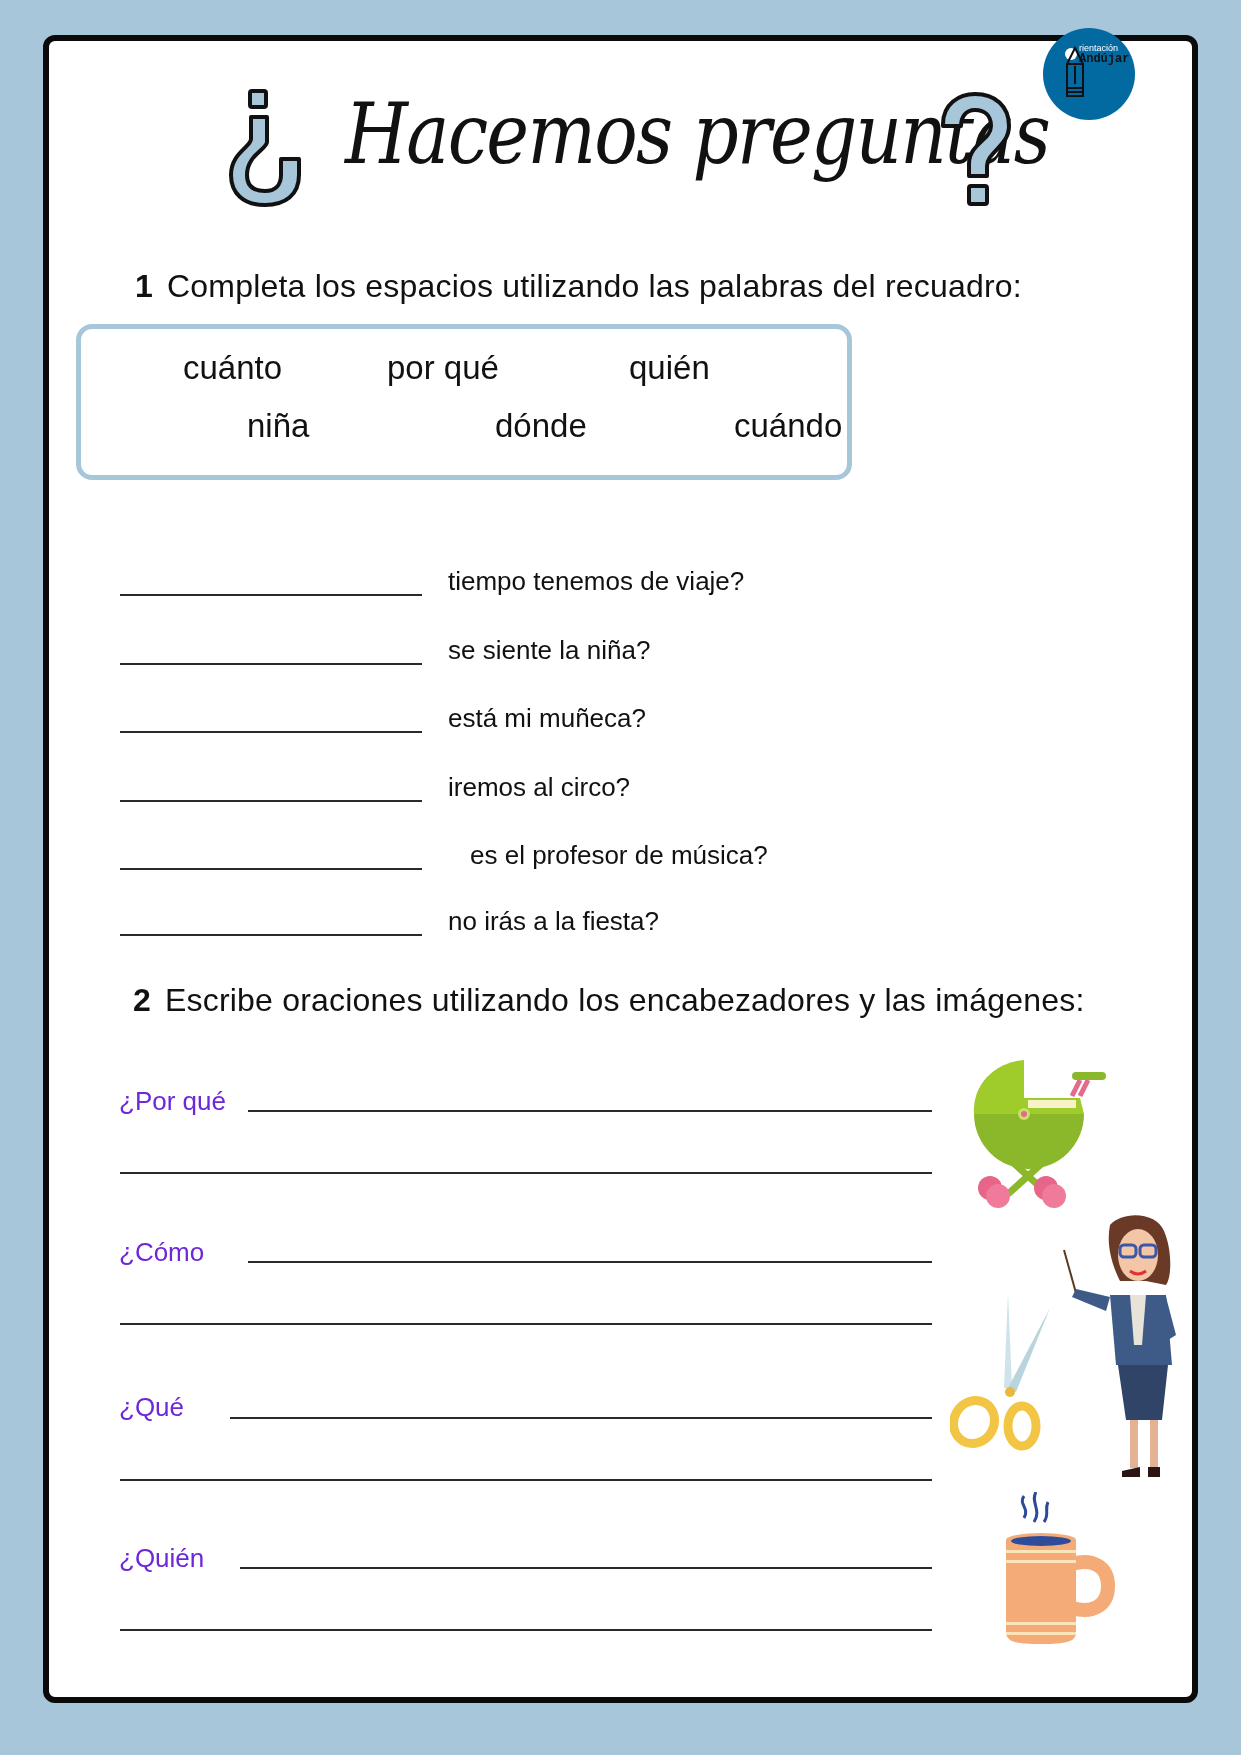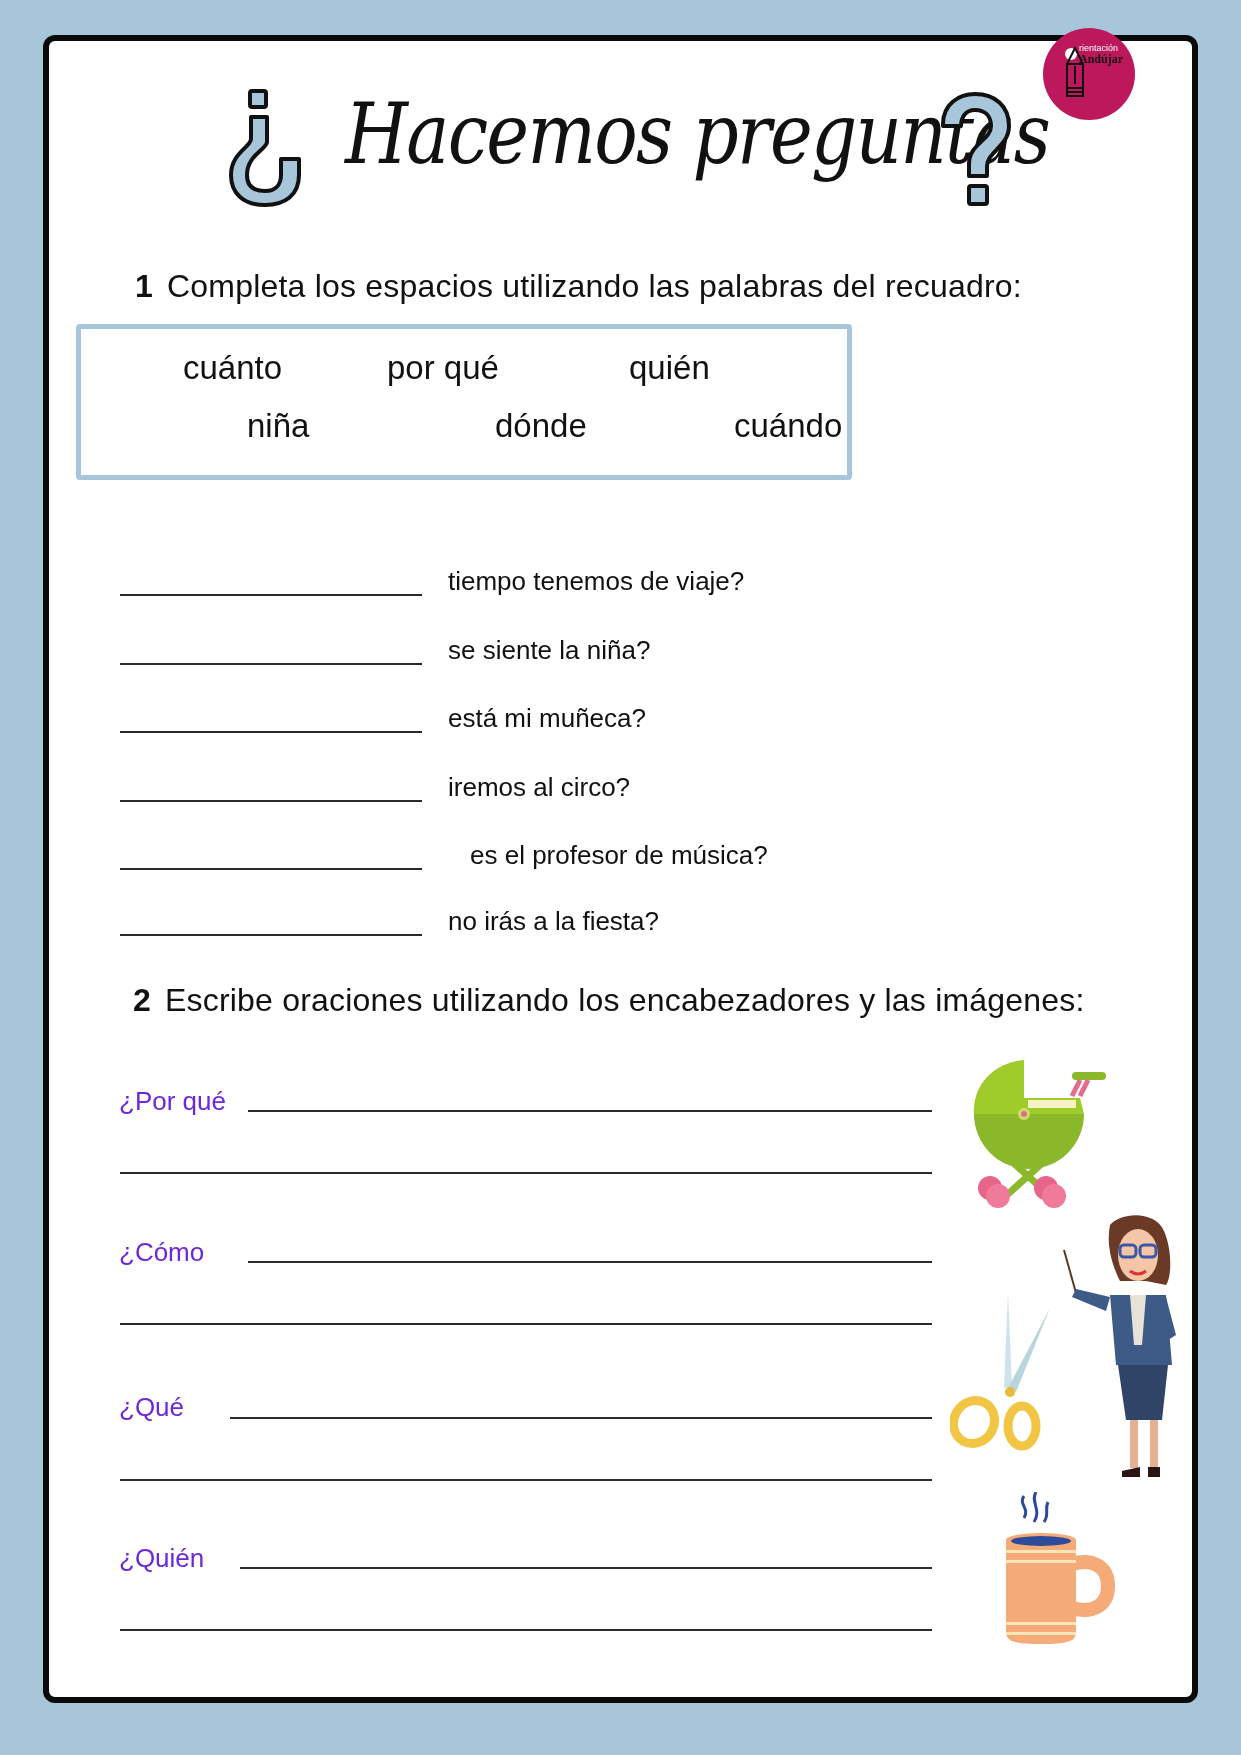--- a/index.html
+++ b/index.html
@@ -36,31 +36,31 @@
     white-space: nowrap;
   }
   .qmark-open { left: 0; top: 32px; }
   .qmark-close { left: 710px; top: 35px; }
 
   
   .logo {
     left: 1043px; top: 28px;
     width: 92px; height: 92px;
     border-radius: 50%;
-    background: #be185d;
+    background: #0369a1;
   }
   .logo-txt1 {
     position: absolute; left: 36px; top: 15px;
     font-size: 9px; color: #fff;
     font-family: "Liberation Sans", sans-serif;
   }
   .logo-txt2 {
     position: absolute; left: 36px; top: 24px;
     font-size: 12px; font-weight: 700; color: #111;
-    font-family: Liberation Serif, serif;
+    font-family: Liberation Mono, monospace;
   }
   .logo svg { position: absolute; left: 18px; top: 16px; }
 
   
   .section-heading {
     font-family: "Liberation Sans", sans-serif;
     font-size: 32px;
     color: #111;
     white-space: nowrap;
     letter-spacing: 0.2px;
@@ -68,21 +68,21 @@
   .section-heading .num {
     font-weight: 700;
     margin-right: 14px;
   }
 
   
   .word-box {
     left: 76px; top: 324px;
     width: 776px; height: 156px;
     border: 5px solid #a8c6d9;
-    border-radius: 4px;
+    border-radius: 16px;
   }
   .word {
     position: absolute;
     font-family: "Liberation Sans", sans-serif;
     font-size: 33px;
     color: #111;
     white-space: nowrap;
   }
 
   

